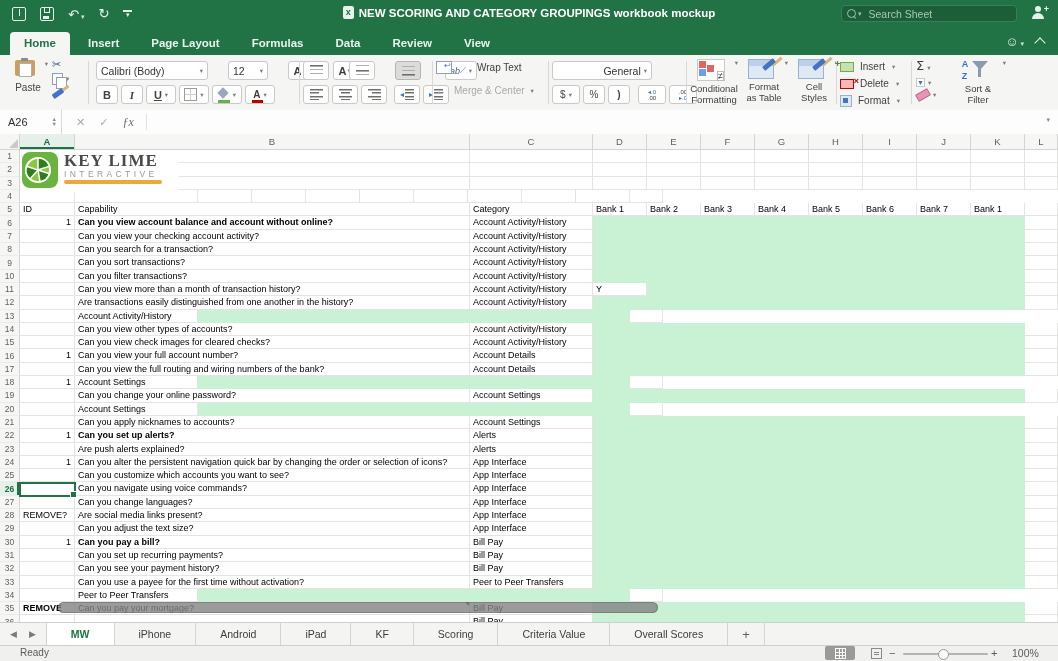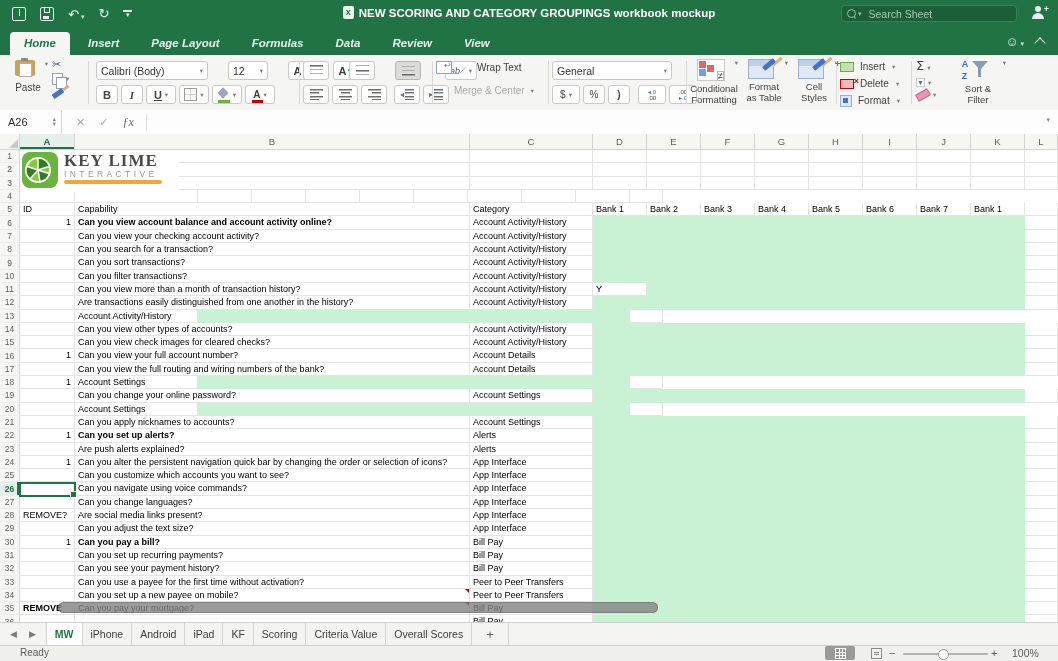--- a/index.html
+++ b/index.html
@@ -155,21 +155,21 @@
   .sel-overlay::after{content:"";position:absolute;right:-3px;bottom:-3px;width:5px;height:5px;background:#217346;border:1px solid #fff;}
   .logo{position:absolute;left:21px;top:17px;width:158px;height:41px;background:#fff;display:flex;}
   .logo-text{margin-left:5px;padding-top:1px;}
   .logo-l1{font-family:"Liberation Serif","DejaVu Serif",serif;font-weight:bold;font-size:17px;letter-spacing:1px;color:#4a4a48;line-height:17px;}
   .logo-l2{font-size:8.5px;letter-spacing:3.4px;color:#9a9a98;line-height:10px;}
   .logo-tag{width:98px;height:4px;background:#eda73c;border-radius:2px;margin-top:1px;}
   .hscroll{position:absolute;left:58px;top:468px;width:600px;height:11px;background:rgba(130,130,130,.8);border-radius:6px;box-shadow:inset 0 0 0 1px rgba(90,90,90,.4);}
   
   .sheettabs{position:absolute;top:622px;left:0;width:1058px;height:24px;background:#f4f4f3;border-top:1px solid #cfcfcd;border-bottom:1px solid #cfcfcd;display:flex;align-items:stretch;box-sizing:border-box;}
   .tab-nav{display:flex;align-items:center;gap:12px;padding:0 10px 0 10px;color:#7a7a78;font-size:9px;}
-  .stab{display:flex;align-items:center;justify-content:center;padding:0 8px;font-size:10.5px;color:#3c3c3a;border-right:1px solid #d4d4d2;cursor:default;}
+  .stab{display:flex;align-items:center;justify-content:center;padding:0 24px;font-size:10.5px;color:#3c3c3a;border-right:1px solid #d4d4d2;cursor:default;}
   .stab:first-of-type{border-left:1px solid #d4d4d2;}
   .stab.active{background:#fff;color:#217346;font-weight:bold;}
   .stab.add{font-size:13px;color:#5f5f5d;padding:0 14px;}
   
   .statusbar{position:absolute;top:646px;left:0;width:1058px;height:15px;background:#f0f0ef;font-size:10px;color:#5a5a58;}
   .status-msg{position:absolute;left:20px;top:1px;}
   .viewbtn{position:absolute;top:0px;width:30px;height:14px;border-radius:2px;display:flex;align-items:center;justify-content:center;}
   .viewbtn.grid-v{left:825px;background:#9a9a98;}
   .grid-glyph{width:9px;height:9px;background:
       linear-gradient(#fff,#fff) 0 3px/9px 1px no-repeat,linear-gradient(#fff,#fff) 0 6px/9px 1px no-repeat,
@@ -207,21 +207,21 @@
     <span class="icon-mag"></span>
     <span class="mini-caret" style="color:#9cc3ad">▾</span>
     <input type="text" placeholder="Search Sheet" style="">
   </div>
   <span class="icon-person">
       <span class="plus">+</span>
     </span>
 </div>
 
 <div class="tabrow">
-  <div id="ribbonTabs" style="display:flex;align-items:flex-end;font-style:italic;">
+  <div id="ribbonTabs" style="display:flex;align-items:flex-end;">
       <div class="rtab active">Home</div>
       <div class="rtab">Insert</div>
       <div class="rtab">Page Layout</div>
       <div class="rtab">Formulas</div>
       <div class="rtab">Data</div>
       <div class="rtab">Review</div>
       <div class="rtab">View</div>
     </div>
   <div class="tabrow-right">
     <span><span class="smiley">☺</span><span class="mini-caret">▾</span></span>
@@ -337,21 +337,21 @@
     <div class="row2">
       <span class="merge-ic">↔</span>
         <span class="lbl gray">Merge &amp; Center</span>
         <span class="car">▾</span>
     </div>
   </div>
   <div class="rsep" style="left:548px;"></div>
 
   <div class="grp numgrp">
     <div class="row1">
-      <span class="selectbox" style="width:120px;">
+      <span class="selectbox" style="width:100px;justify-content:flex-end;">
           <span>General</span>
           <span class="car">▾</span>
         </span>
     </div>
     <div class="row2">
       <span class="rbtn" style="width:28px;font-size:10px;">
           <span>$</span>
           <span class="car">▾</span>
         </span>
       <span class="rbtn" style="width:22px;font-size:10px;">
@@ -540,21 +540,21 @@
         <div class="c clip" style="width:54px">Bank 4</div>
         <div class="c clip" style="width:54px">Bank 5</div>
         <div class="c clip" style="width:54px">Bank 6</div>
         <div class="c clip" style="width:54px">Bank 7</div>
         <div class="c clip" style="width:54px">Bank 1</div>
         <div class="c" style="width:33px"></div>
       </div>
       <div class="row">
         <div class="gut">6</div>
         <div class="c num" style="width:55px">1</div>
-        <div class="c bold" style="width:395px">Can you view account balance and account activity online?</div>
+        <div class="c bold" style="width:395px">Can you view account balance and account without online?</div>
         <div class="c clip" style="width:123px">Account Activity/History</div>
         <div class="c clip green" style="width:54px"></div>
         <div class="c clip green" style="width:54px"></div>
         <div class="c clip green" style="width:54px"></div>
         <div class="c clip green" style="width:54px"></div>
         <div class="c clip green" style="width:54px"></div>
         <div class="c clip green" style="width:54px"></div>
         <div class="c clip green" style="width:54px"></div>
         <div class="c clip green" style="width:54px"></div>
         <div class="c" style="width:33px"></div>
@@ -957,21 +957,20 @@
         <div class="c clip green" style="width:54px"></div>
         <div class="c clip green" style="width:54px"></div>
         <div class="c clip green" style="width:54px"></div>
         <div class="c clip green" style="width:54px"></div>
         <div class="c clip green" style="width:54px"></div>
         <div class="c" style="width:33px"></div>
       </div>
       <div class="row">
         <div class="gut">34</div>
         <div class="c" style="width:55px"></div>
-        <div class="c" style="width:395px">Can you set up a new payee on mobile?<span class="comm"></span></div>
         <div class="c clip" style="width:123px">Peer to Peer Transfers</div>
         <div class="c clip green" style="width:54px"></div>
         <div class="c clip green" style="width:54px"></div>
         <div class="c clip green" style="width:54px"></div>
         <div class="c clip green" style="width:54px"></div>
         <div class="c clip green" style="width:54px"></div>
         <div class="c clip green" style="width:54px"></div>
         <div class="c clip green" style="width:54px"></div>
         <div class="c clip green" style="width:54px"></div>
         <div class="c" style="width:33px"></div>

